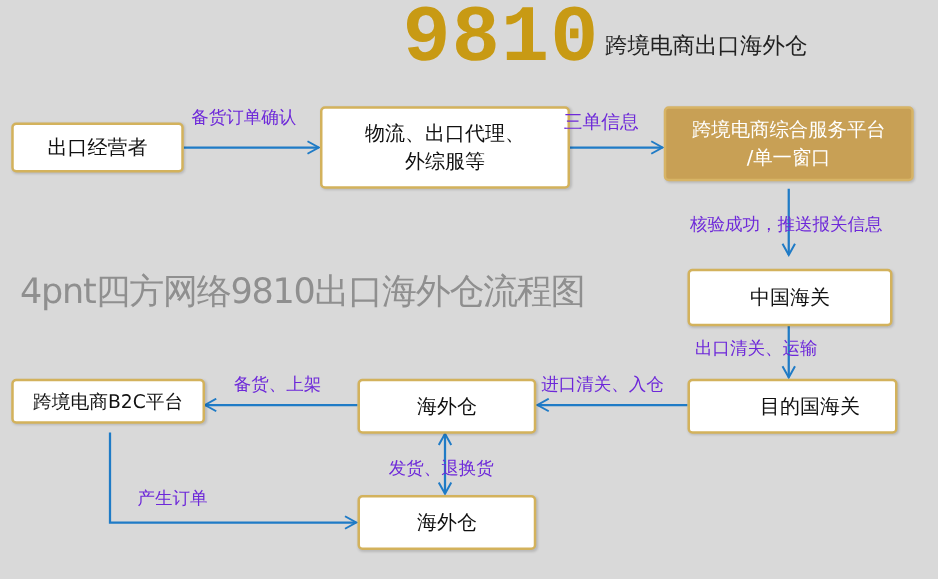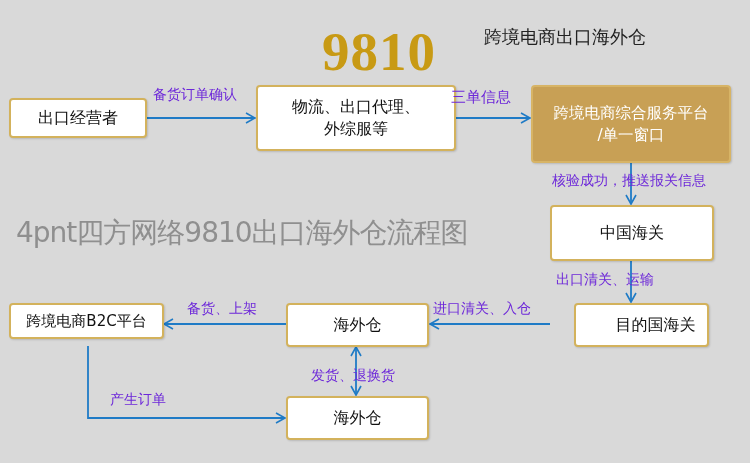--- a/index.html
+++ b/index.html
@@ -1,19 +1,19 @@
 <!DOCTYPE html>
 <html><head>
 <meta charset="utf-8">
 <style>
   html, body { margin:0; padding:0; }
   body { width:750px; height:463px; background:#d9d9d9; position:relative; overflow:hidden;
          font-family:"DejaVu Sans","Liberation Sans",sans-serif; }
-  .title-num { position:absolute; left:322px; top:2px; font-size:55px; font-weight:bold;
-               color:#c89a14; letter-spacing:1px; line-height:60px; font-family:Liberation Serif, serif;margin-top:20px; }
+  .title-num { position:absolute; left:322px; top:2px; font-size:64px; font-weight:bold;
+               color:#c89a14; letter-spacing:1px; line-height:60px; font-family:Liberation Mono, monospace; }
   .title-sub { position:absolute; left:484px; top:25px; font-size:18px; color:#222; line-height:24px; }
   .watermark { position:absolute; left:16px; top:213px; font-size:28px; color:#8f8f8f; line-height:40px;
                letter-spacing:-1px;text-align:center; }
   .box { position:absolute; box-sizing:border-box; background:#fff; border:2px solid #d3b25c;
          border-radius:4px; display:flex; align-items:center; justify-content:center; text-align:center;
          font-size:16px; color:#111; line-height:22px; box-shadow:1px 1px 2px rgba(0,0,0,0.15); }
   .box.gold { background:#c8a055; border-color:#d7b466; color:#fff; font-size:15.5px; }
   .lbl { position:absolute; font-size:14px; color:#6d28d9; white-space:nowrap; line-height:18px; }
   svg.lines { position:absolute; left:0; top:0; }
 </style>
@@ -45,28 +45,28 @@
   </g>
 </svg>
 
 <div class="box" style="left:9px; top:98px; width:138px; height:40px;">
   <span>出口经营者</span>
 </div>
 <div class="box" style="left:256px; top:85px; width:200px; height:66px; white-space:pre-line;">
   <span>物流、出口代理、
 外综服等</span>
 </div>
-<div class="box gold" style="left:531px; top:85px; width:200px; height:78px; white-space:pre-line;">
+<div class="box gold" style="left:531px; top:85px; width:200px; height:60px; white-space:pre-line;">
   <span>跨境电商综合服务平台
 /单一窗口</span>
 </div>
-<div class="box" style="left:550px; top:205px; width:164px; height:56px;">
+<div class="box" style="left:550px; top:215px; width:164px; height:46px;">
   <span>中国海关</span>
 </div>
-<div class="box" style="left:574px; top:303px; width:135px; height:44px;padding-left:28px;">
+<div class="box" style="left:550px; top:303px; width:168px; height:44px;padding-left:28px;">
   <span>目的国海关</span>
 </div>
 <div class="box" style="left:286px; top:303px; width:143px; height:44px;">
   <span>海外仓</span>
 </div>
 <div class="box" style="left:9px; top:303px; width:155px; height:36px; font-size:15px;">
   <span>跨境电商B2C平台</span>
 </div>
 <div class="box" style="left:286px; top:396px; width:143px; height:44px;">
   <span>海外仓</span>

